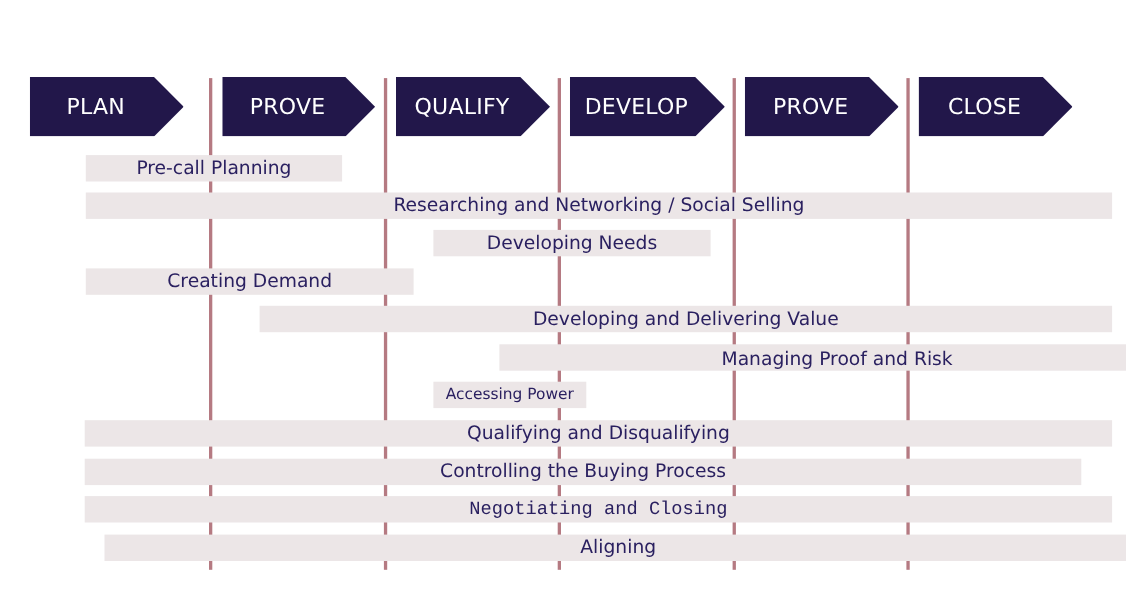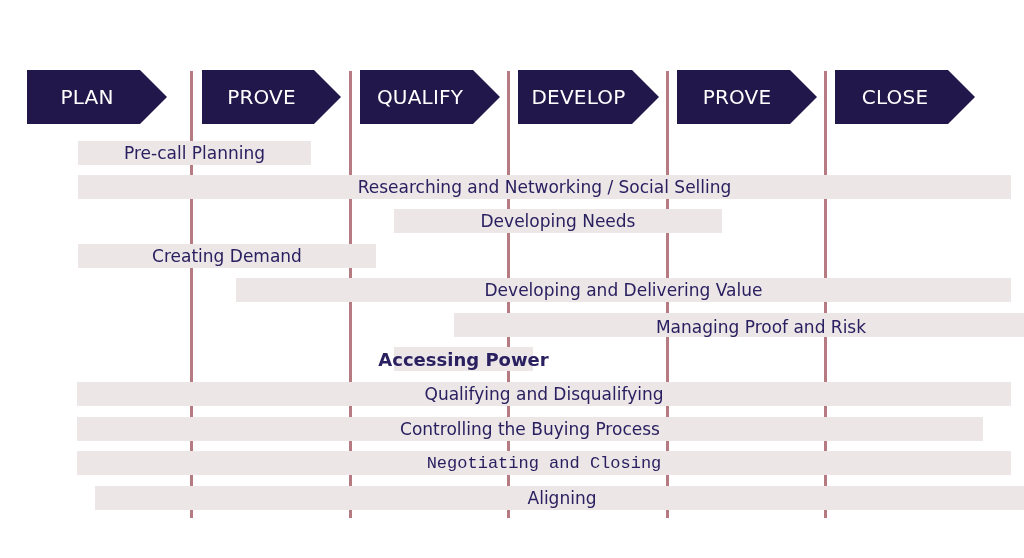--- a/index.html
+++ b/index.html
@@ -15,21 +15,21 @@
     position: absolute; top: 70px; height: 54px; background: #22174a; color: #ffffff;
     clip-path: polygon(0 0, calc(100% - 27px) 0, 100% 50%, calc(100% - 27px) 100%, 0 100%);
     display: flex; align-items: center; justify-content: center; z-index: 2;
     font-size: 20px; letter-spacing: 0.2px; box-sizing: border-box; padding-right: 20px;
   }
   .bar {
     position: absolute; height: 24px; background: #ece6e7; color: #2a2060;
     display: flex; align-items: center; justify-content: center; z-index: 3;
     font-size: 17px; white-space: nowrap; box-sizing: border-box; margin-left: 36px;
   }
-  .bar.small { font-size: 18px; font-weight: bold; }
+  .bar.small { font-size: 14px; }
 </style>
 </head>
 <body>
 
 <div class="stage">
 
   <div class="vline" style="left:190px;"></div>
   <div class="vline" style="left:349px;"></div>
   <div class="vline" style="left:507px;"></div>
   <div class="vline" style="left:666px;"></div>
@@ -53,21 +53,21 @@
   <div class="arrow" style="left:835px; width:140px;text-align:right;">
     <span>CLOSE</span>
   </div>
 
   <div class="bar" style="left:42px; top:141px; width:233px;">
     <span>Pre-call Planning</span>
   </div>
   <div class="bar" style="left:42px; top:175px; width:933px;">
     <span>Researching and Networking / Social Selling</span>
   </div>
-  <div class="bar" style="left:358px; top:209px; width:328px;">
+  <div class="bar" style="left:358px; top:209px; width:252px;">
     <span>Developing Needs</span>
   </div>
   <div class="bar" style="left:42px; top:244px; width:298px;">
     <span>Creating Demand</span>
   </div>
   <div class="bar" style="left:200px; top:278px; width:775px;">
     <span>Developing and Delivering Value</span>
   </div>
   <div class="bar" style="left:418px; top:313px; width:614px;align-items:flex-end;">
     <span>Managing Proof and Risk</span>

